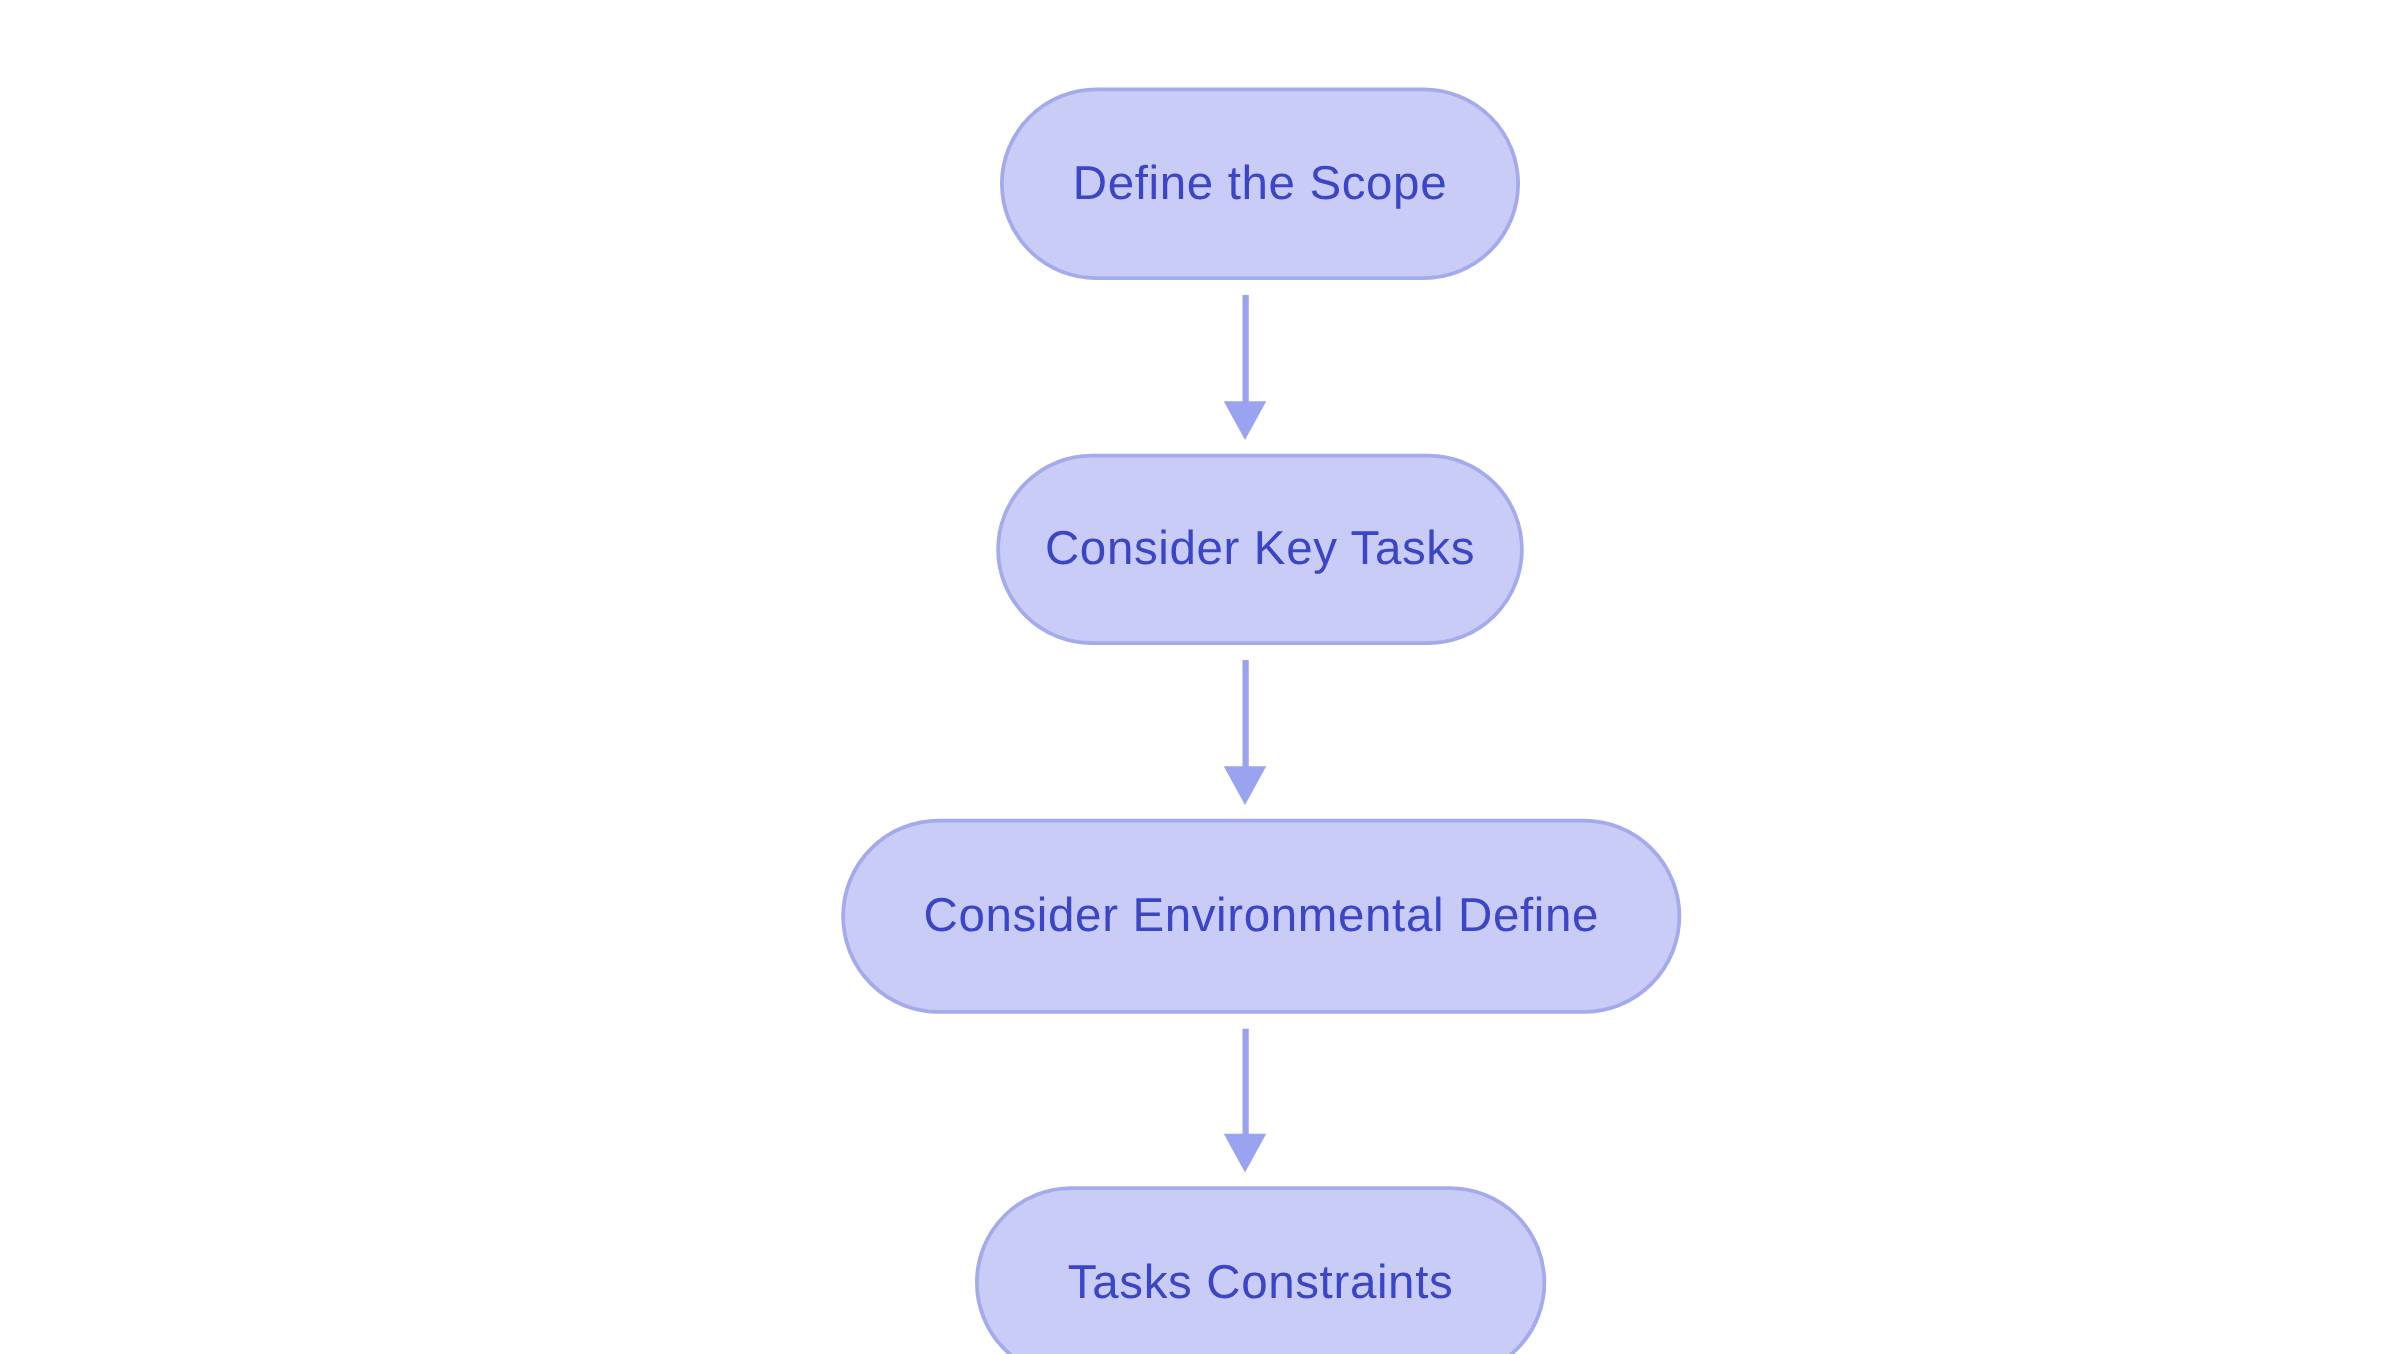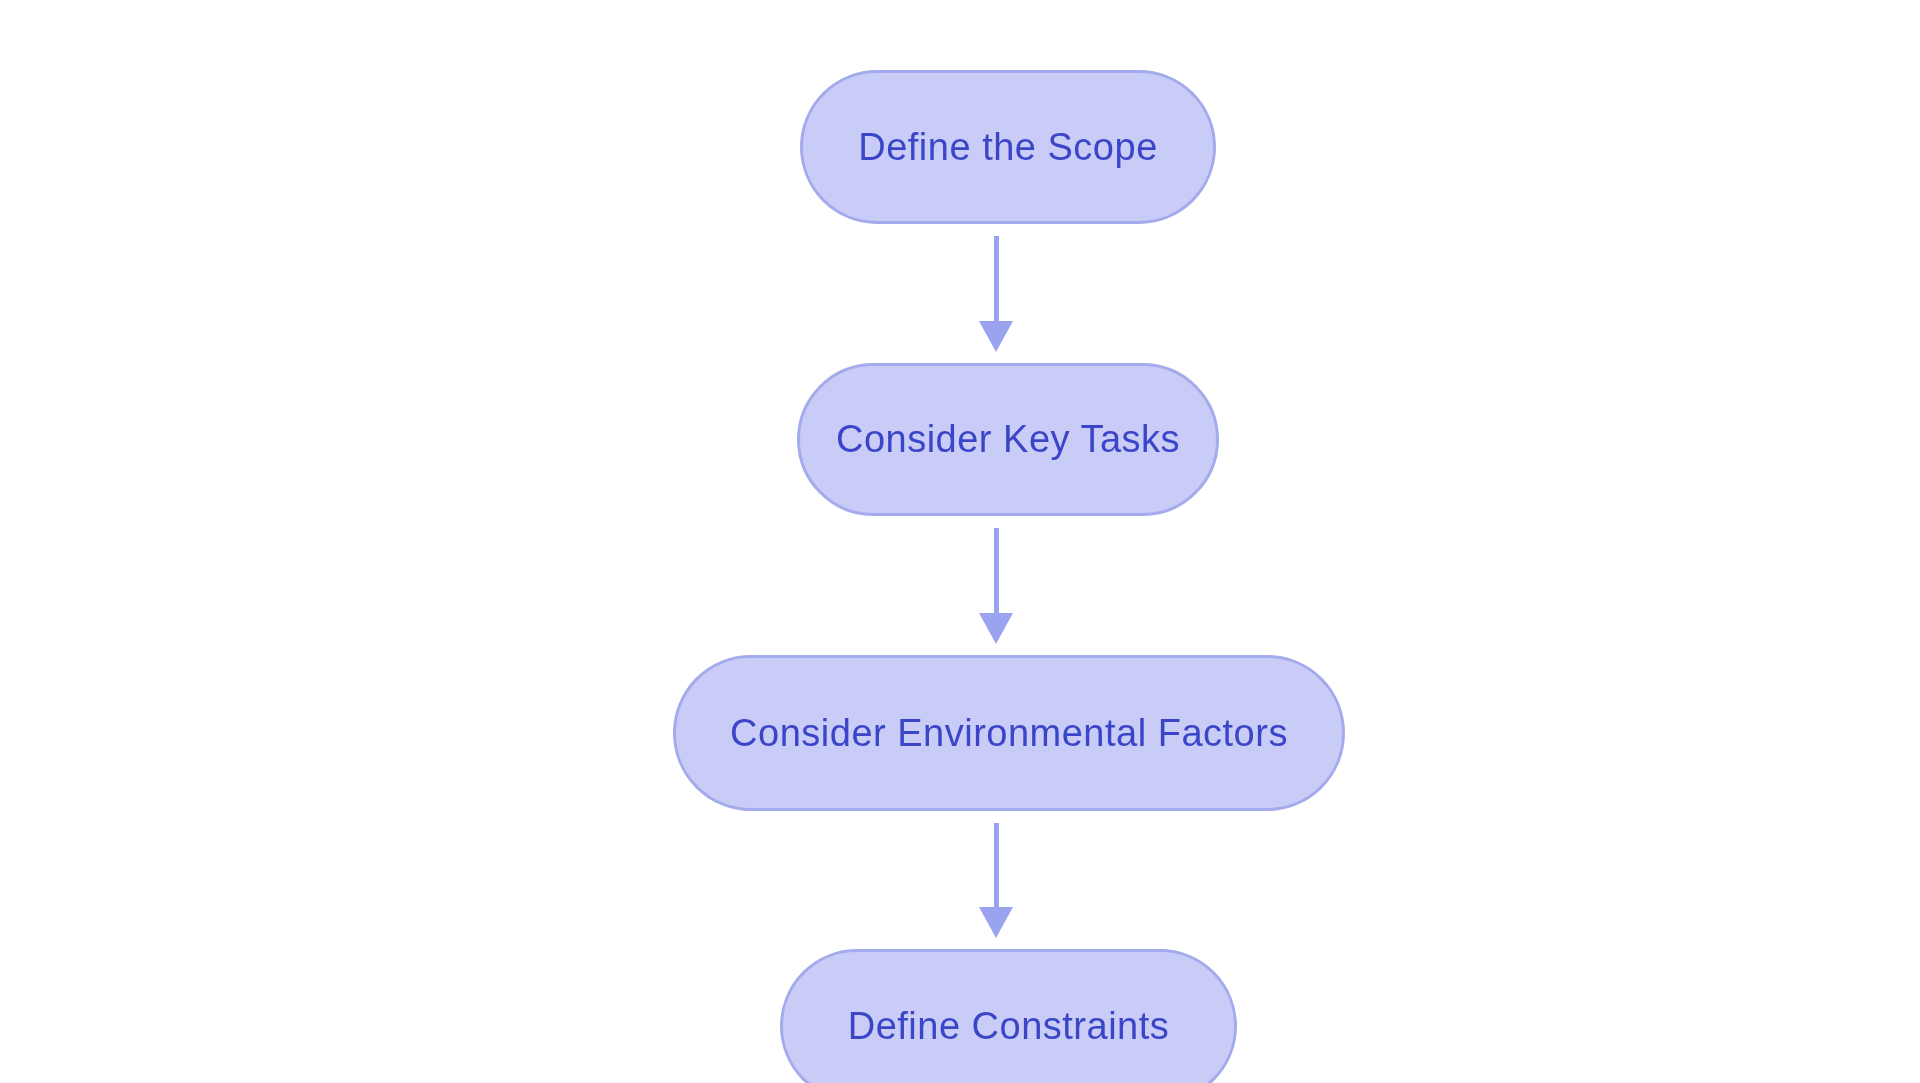--- a/index.html
+++ b/index.html
@@ -91,25 +91,25 @@
   <div class="flow-node node-2">
     <span class="node-label">Consider Key Tasks</span>
   </div>
 
   <div class="edge edge-2">
     <div class="shaft"></div>
     <div class="head"></div>
   </div>
 
   <div class="flow-node node-3">
-    <span class="node-label">Consider Environmental Factors</span>
+    <span class="node-label">Consider Environmental Define</span>
   </div>
 
   <div class="edge edge-3">
     <div class="shaft"></div>
     <div class="head"></div>
   </div>
 
   <div class="flow-node node-4">
-    <span class="node-label">Define Constraints</span>
+    <span class="node-label">Tasks Constraints</span>
   </div>
 
 </div>
 
 </body></html>

